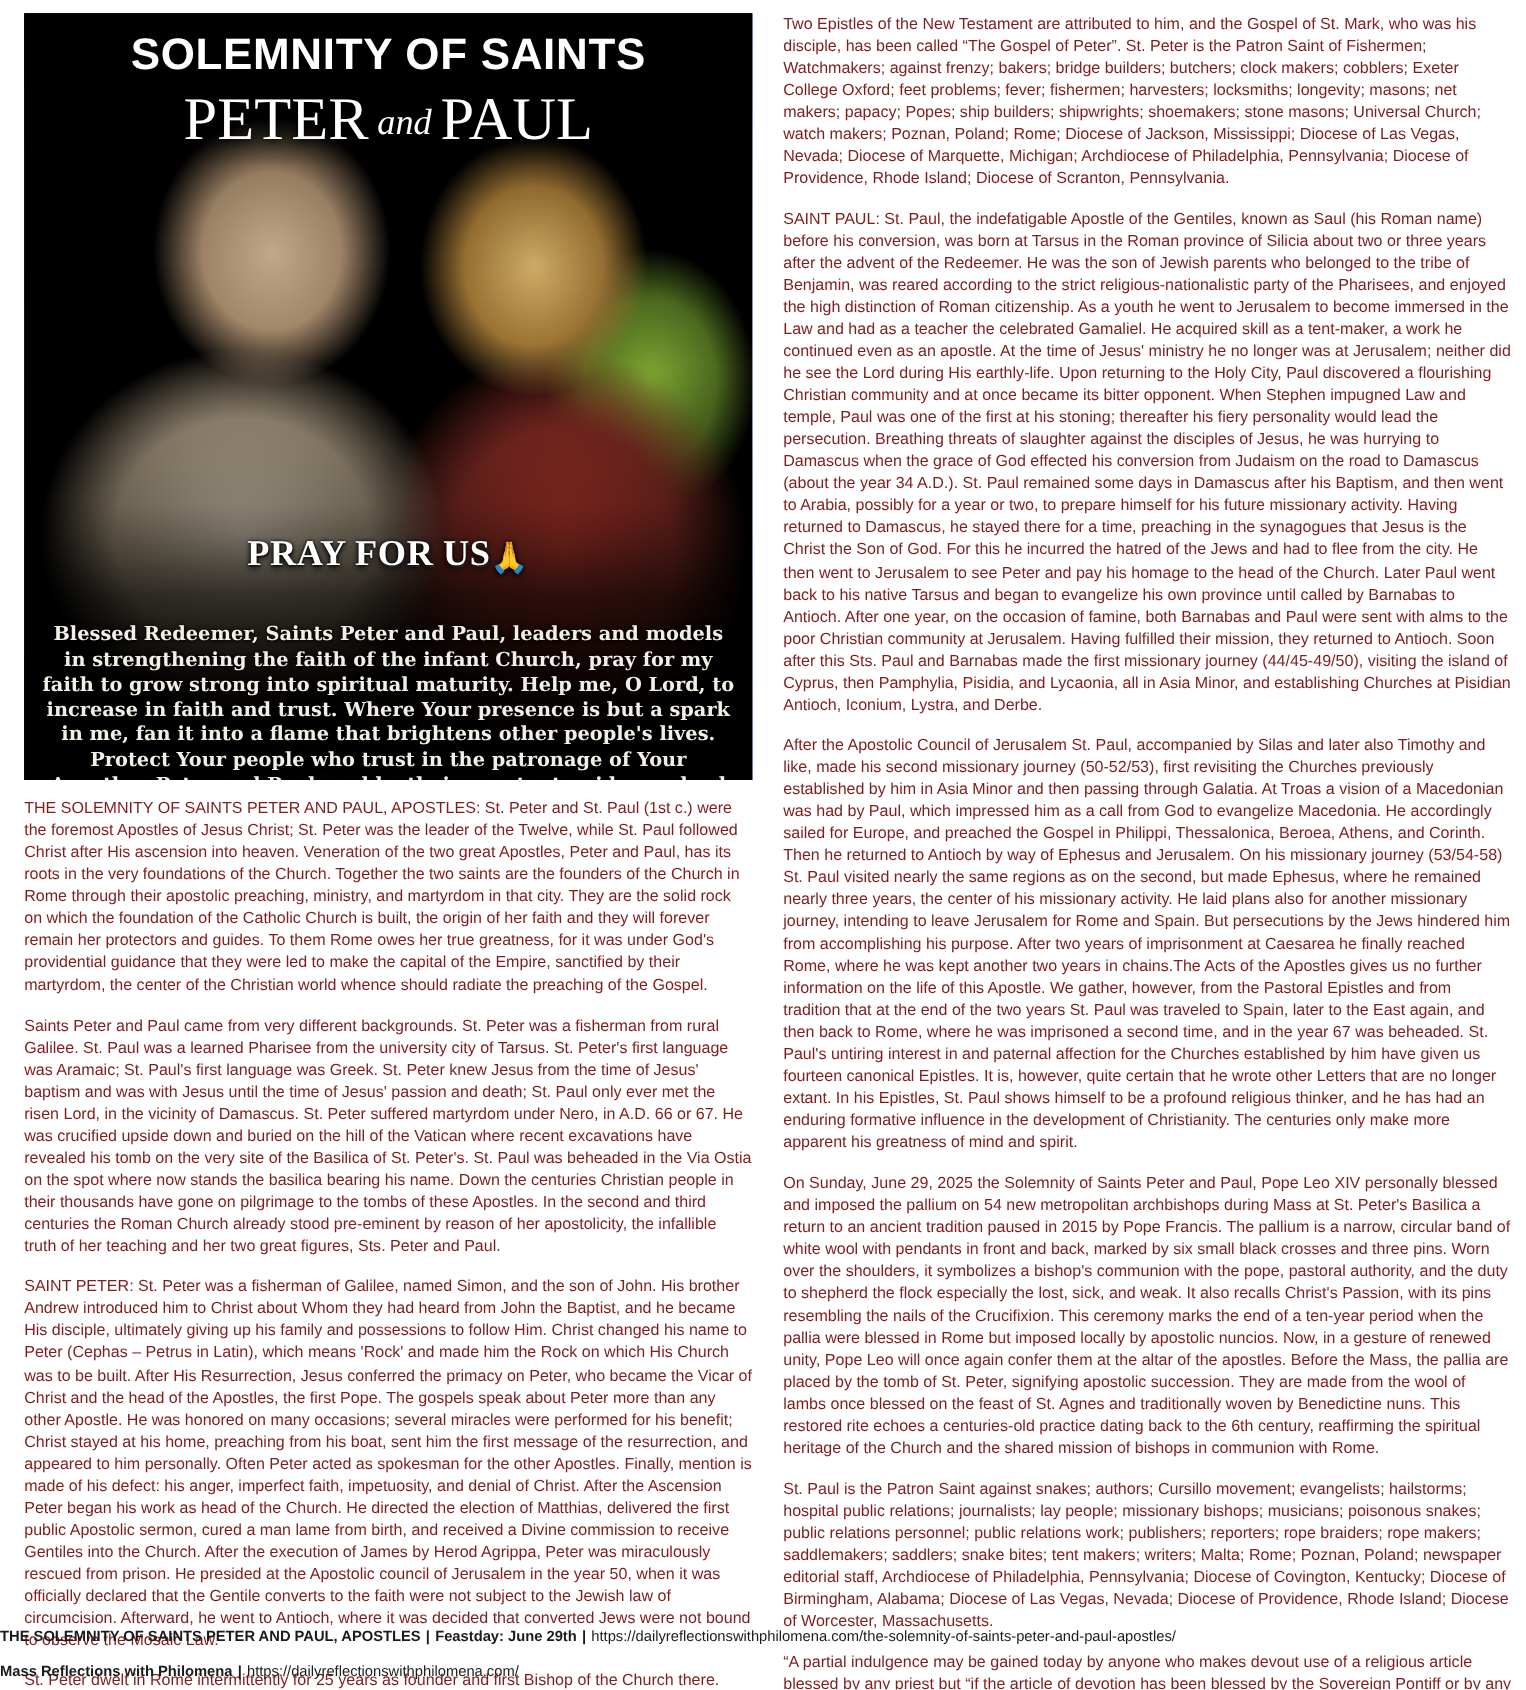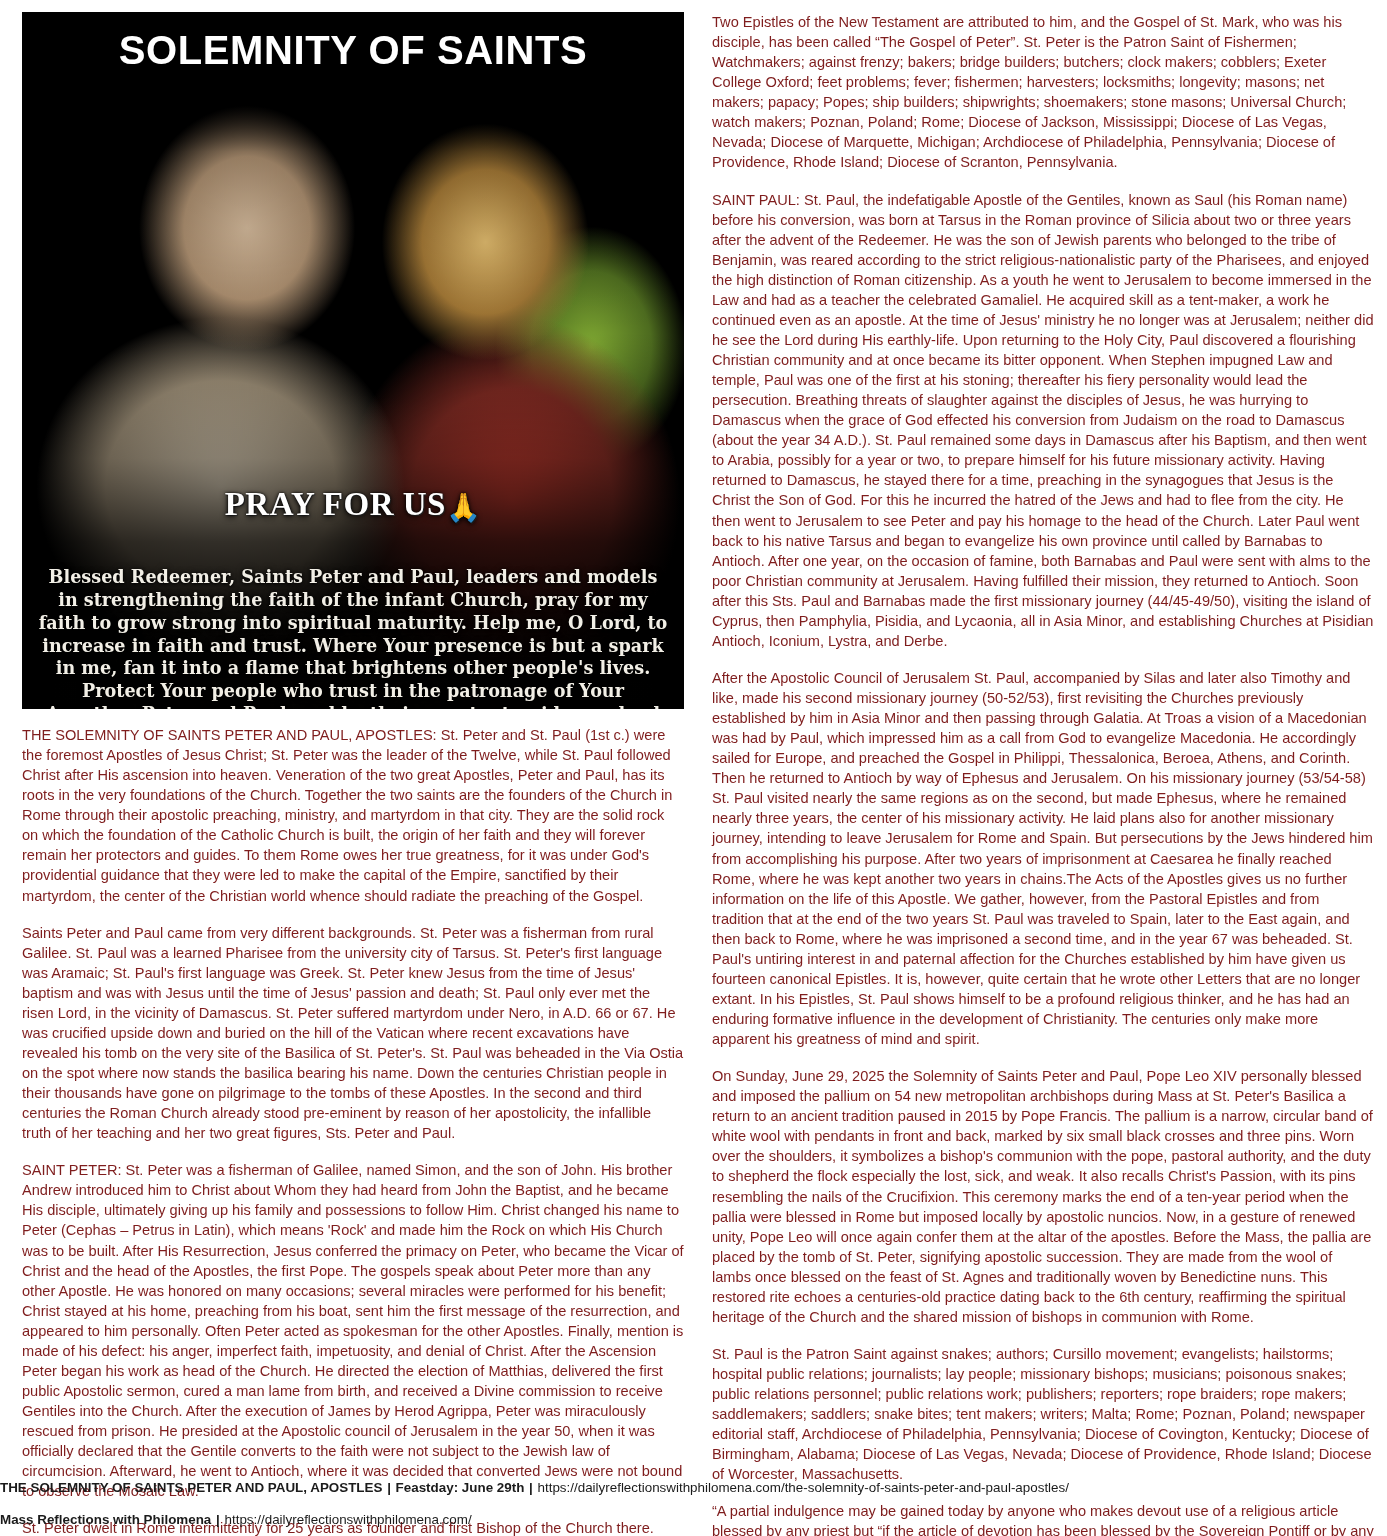--- a/index.html
+++ b/index.html
@@ -157,20 +157,23 @@
   <div class="columns">
 
     <div class="col">
 
       <div class="poster">
         <div class="poster-art"></div>
         <div class="poster-vignette"></div>
 
         <div class="poster-title">SOLEMNITY OF SAINTS</div>
 
+        <div class="poster-names">
+          <span>PETER</span><span class="and">and</span><span>PAUL</span>
+        </div>
 
         <div class="pray">
           <span>PRAY FOR US</span><span class="emoji">🙏</span>
         </div>
 
 
         <div class="poster-prayer">Blessed Redeemer, Saints Peter and Paul, leaders and models in strengthening the faith of the infant Church, pray for my faith to grow strong into spiritual maturity. Help me, O Lord, to increase in faith and trust. Where Your presence is but a spark in me, fan it into a flame that brightens other people's lives. Protect Your people who trust in the patronage of Your Apostles, Peter and Paul, and by their constant guidance, lead us to everlasting life. Through Christ our Lord, Amen.</div>
       </div>
 
       <p class="body-text"><b>THE SOLEMNITY OF SAINTS PETER AND PAUL, APOSTLES:</b><span> St. Peter and St. Paul (1st c.) were the foremost Apostles of Jesus Christ; St. Peter was the leader of the Twelve, while St. Paul followed Christ after His ascension into heaven. Veneration of the two great Apostles, Peter and Paul, has its roots in the very foundations of the Church. Together the two saints are the founders of the Church in Rome through their apostolic preaching, ministry, and martyrdom in that city. They are the solid rock on which the foundation of the Catholic Church is built, the origin of her faith and they will forever remain her protectors and guides. To them Rome owes her true greatness, for it was under God's providential guidance that they were led to make the capital of the Empire, sanctified by their martyrdom, the center of the Christian world whence should radiate the preaching of the Gospel.</span></p>

